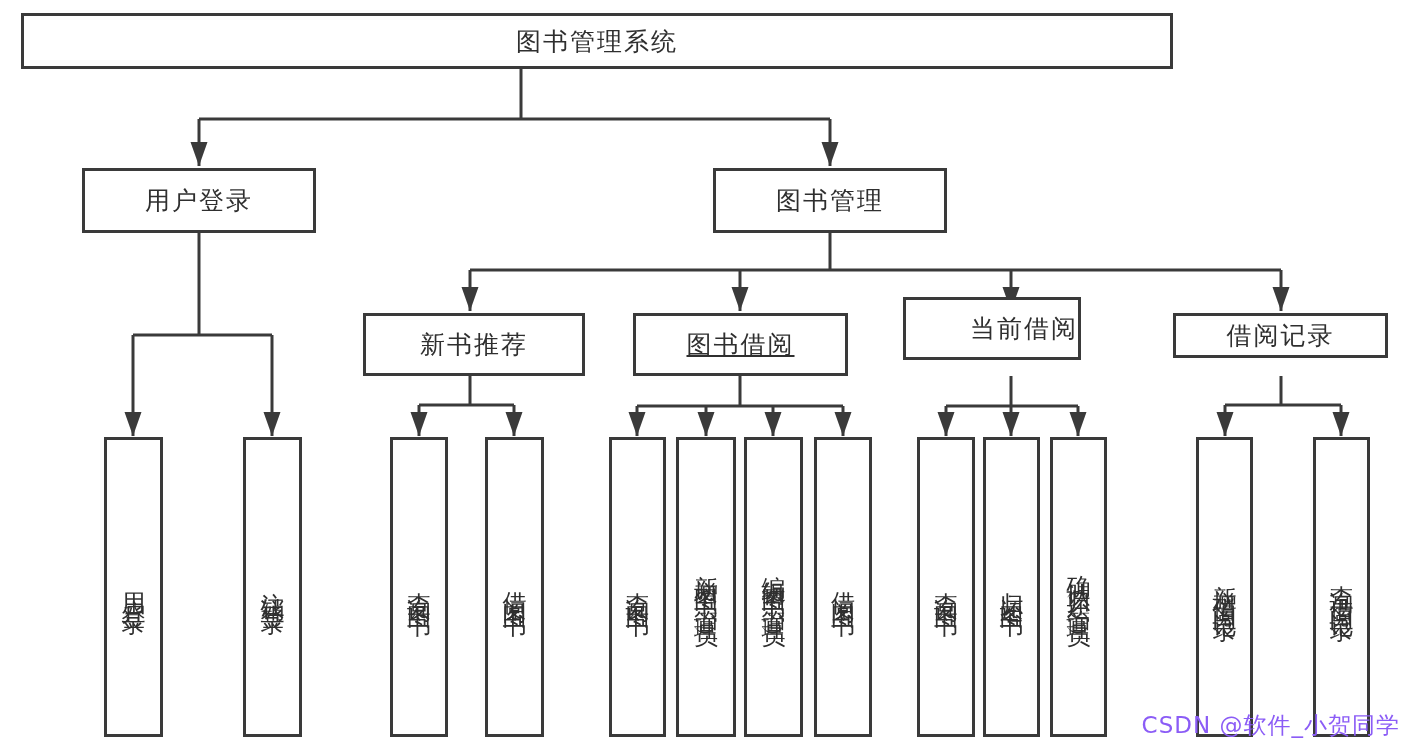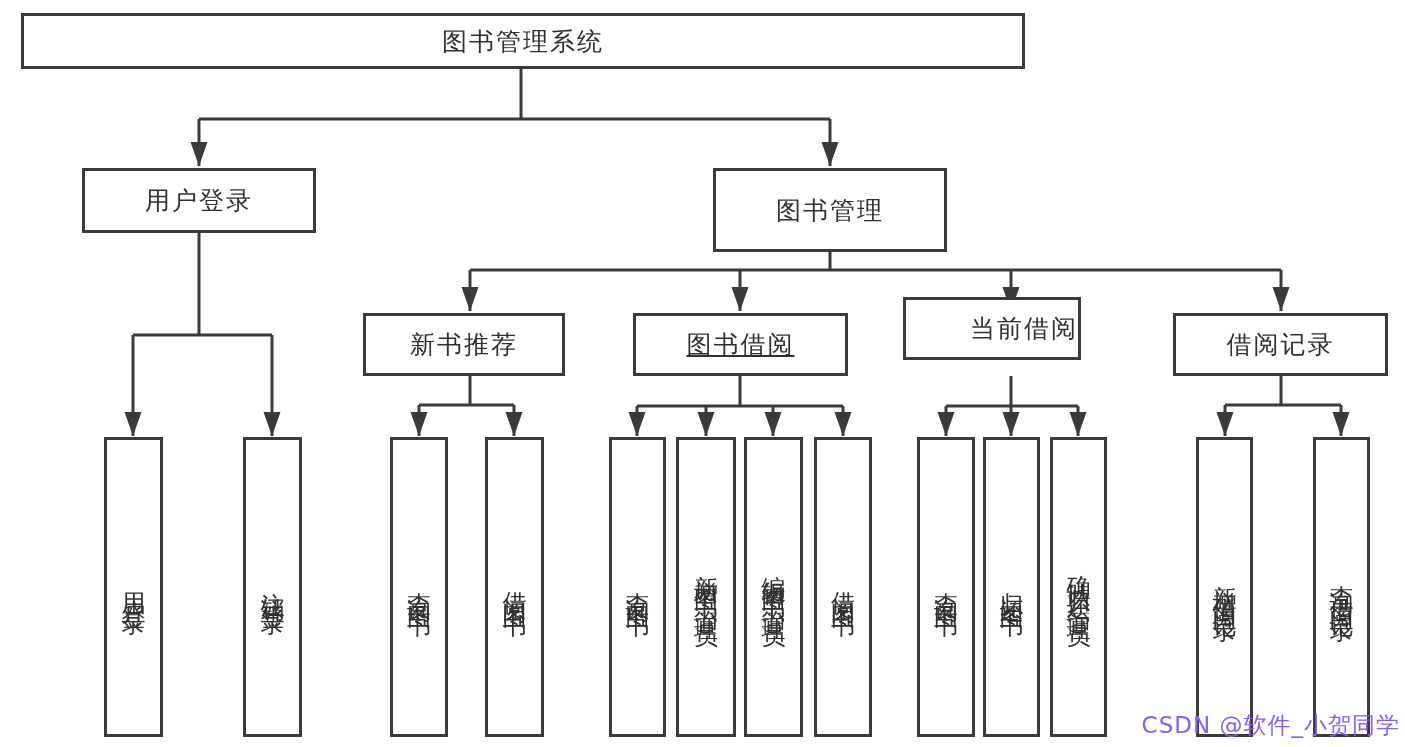--- a/index.html
+++ b/index.html
@@ -99,41 +99,41 @@
       <line x1="946" y1="406" x2="946" y2="436" marker-end="url(#ah)"></line>
       <line x1="1011" y1="406" x2="1011" y2="436" marker-end="url(#ah)"></line>
       <line x1="1078" y1="406" x2="1078" y2="436" marker-end="url(#ah)"></line>
 
       <path d="M1281,376 V405 M1225,405 H1341"></path>
       <line x1="1225" y1="405" x2="1225" y2="436" marker-end="url(#ah)"></line>
       <line x1="1341" y1="405" x2="1341" y2="436" marker-end="url(#ah)"></line>
     </g>
   </svg>
 
-  <div class="node" style="left:21px; top:13px; width:1004px; height:56px;">
+  <div class="node" style="left:21px; top:13px; width:1152px; height:56px;">
     <span class="hlabel">图书管理系统</span>
   </div>
 
   <div class="node" style="left:82px; top:168px; width:234px; height:65px;">
     <span class="hlabel">用户登录</span>
   </div>
-  <div class="node" style="left:713px; top:168px; width:234px; height:84px;">
+  <div class="node" style="left:713px; top:168px; width:234px; height:65px;">
     <span class="hlabel">图书管理</span>
   </div>
 
-  <div class="node" style="left:363px; top:313px; width:202px; height:63px;">
+  <div class="node" style="left:363px; top:313px; width:222px; height:63px;">
     <span class="hlabel">新书推荐</span>
   </div>
   <div class="node" style="left:633px; top:313px; width:215px; height:63px;text-decoration:underline;">
     <span class="hlabel">图书借阅</span>
   </div>
   <div class="node" style="left:903px; top:297px; width:178px; height:63px;justify-content:flex-end;">
     <span class="hlabel">当前借阅</span>
   </div>
-  <div class="node" style="left:1173px; top:313px; width:215px; height:63px;">
+  <div class="node" style="left:1173px; top:313px; width:215px; height:45px;">
     <span class="hlabel">借阅记录</span>
   </div>
 
   <div class="node vnode" style="left:104px; width:59px;">
     <span class="vlabel">用户登录</span>
   </div>
   <div class="node vnode" style="left:243px; width:59px;">
     <span class="vlabel">注销登录</span>
   </div>
   <div class="node vnode" style="left:390px; width:58px;">

